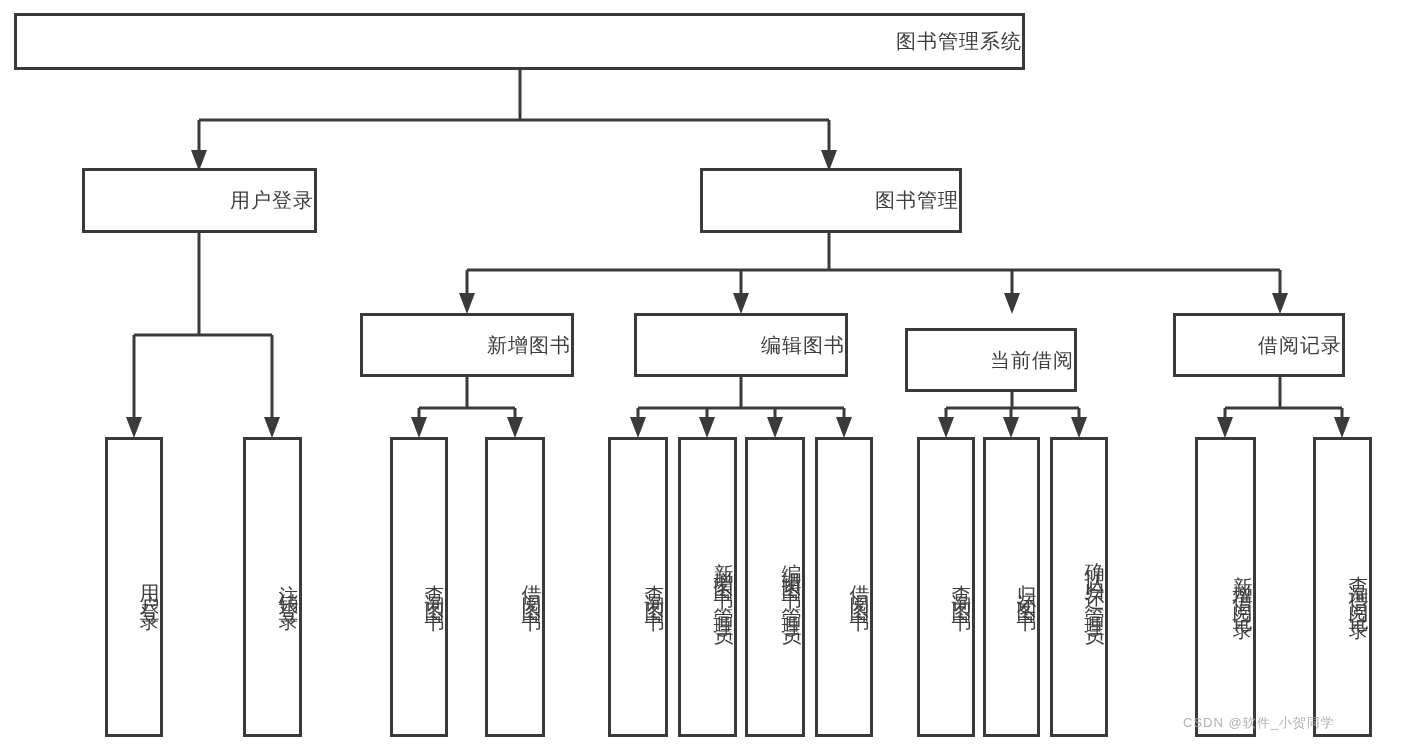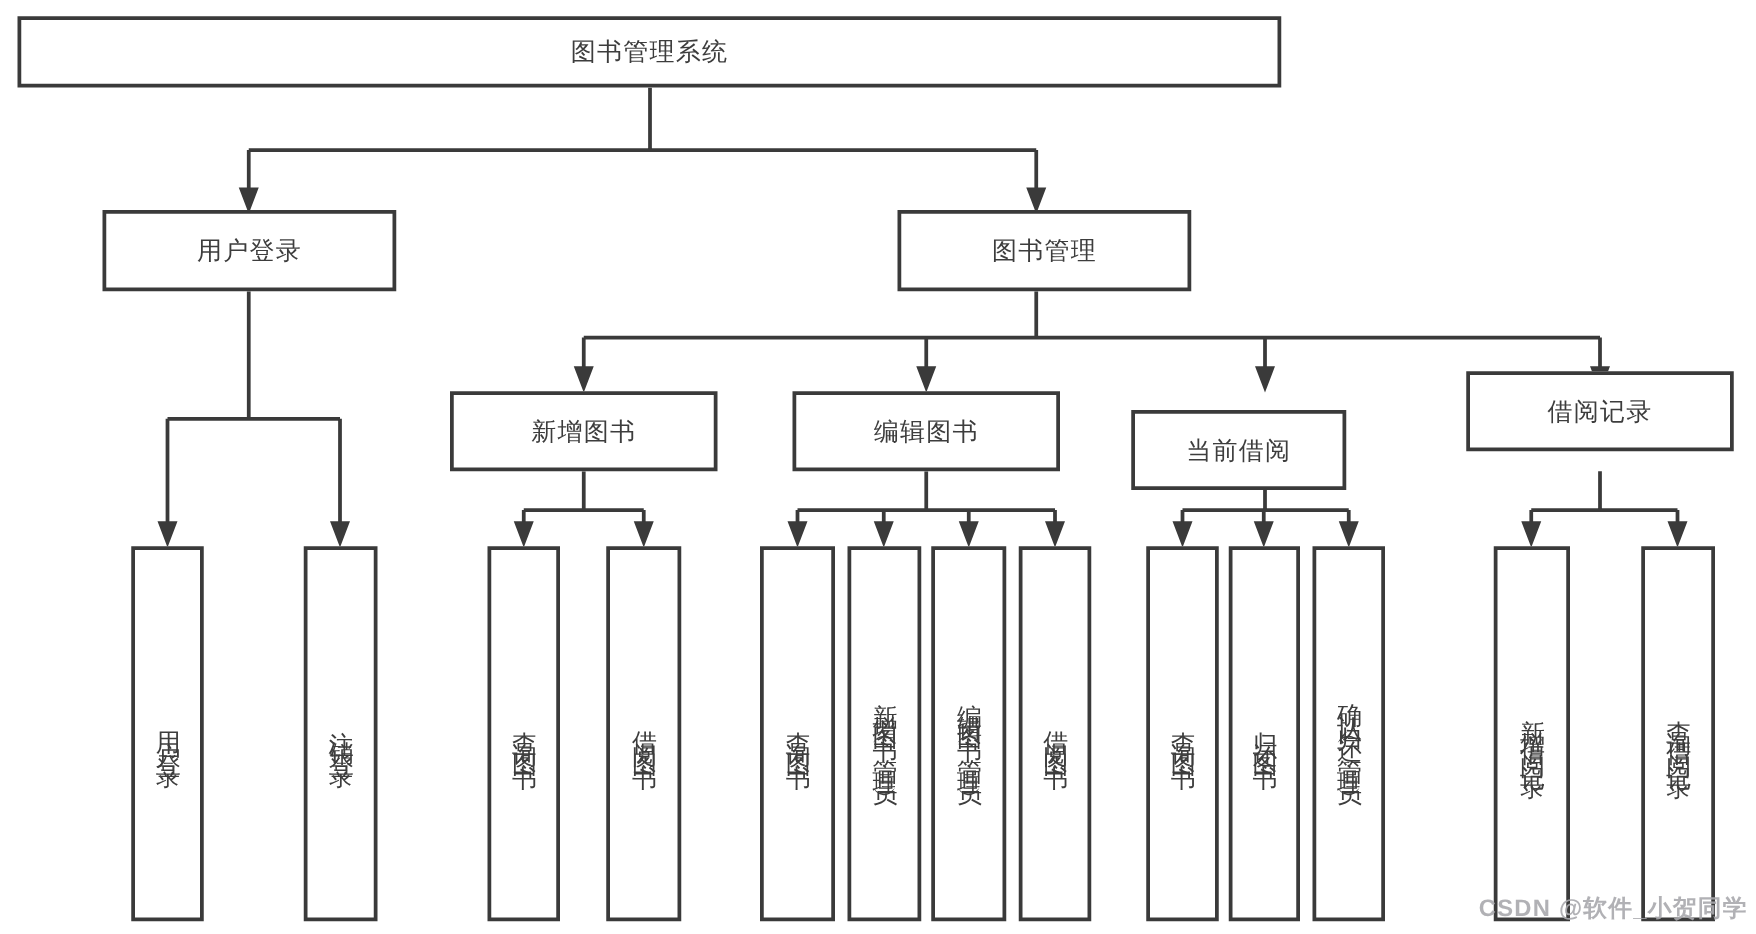--- a/index.html
+++ b/index.html
@@ -16,43 +16,42 @@
     left: 0; top: 0;
     width: 1405px; height: 747px;
   }
   .box {
     position: absolute;
     box-sizing: border-box;
     border: 3px solid #3a3a3a;
     background: #ffffff;
     display: flex;
     align-items: center;
-    justify-content: center;
+    justify-content: flex-end;
     color: #3d3d3d;
     font-size: 20px;
     letter-spacing: 1px;
     z-index: 2;
   }
   .leaf span {
     writing-mode: vertical-rl;
     text-orientation: mixed;
     letter-spacing: 9px;
     line-height: 1;
     white-space: nowrap;
   }
   #watermark {
     position: absolute;
     left: 1183px;
     top: 714px;
-    font-size: 19px;
+    font-size: 13px;
     color: rgba(168, 168, 173, 0.9);
     letter-spacing: 1px;
     white-space: nowrap;
     z-index: 5;
-    font-weight: bold;
   }
 </style>
 </head>
 <body>
 
 <div id="stage">
 
   <svg id="connectors" viewBox="0 0 1405 747" xmlns="http://www.w3.org/2000/svg">
     <path fill="none" stroke="#3a3a3a" stroke-width="3" d="M520 70 V120 M199 120 H829 M199 120 V153 M829 120 V153
              M199 233 V335 M134 335 H272 M134 335 V421 M272 335 V421
@@ -84,34 +83,34 @@
              M1334 417 L1350 417 L1342 438 Z"></path>
   </svg>
 
   <div class="box" style="left:14px;top:13px;width:1011px;height:57px">
     <span>图书管理系统</span>
   </div>
 
   <div class="box" style="left:82px;top:168px;width:235px;height:65px">
     <span>用户登录</span>
   </div>
-  <div class="box" style="left:718px;top:168px;width:235px;height:65px">
+  <div class="box" style="left:700px;top:168px;width:262px;height:65px">
     <span>图书管理</span>
   </div>
 
   <div class="box" style="left:360px;top:313px;width:214px;height:64px">
     <span>新增图书</span>
   </div>
   <div class="box" style="left:634px;top:313px;width:214px;height:64px">
     <span>编辑图书</span>
   </div>
   <div class="box" style="left:905px;top:328px;width:172px;height:64px">
     <span>当前借阅</span>
   </div>
-  <div class="box" style="left:1173px;top:297px;width:214px;height:64px">
+  <div class="box" style="left:1173px;top:313px;width:172px;height:64px">
     <span>借阅记录</span>
   </div>
 
   <div class="box leaf" style="left:105px;top:437px;width:58px;height:300px">
     <span>用户登录</span>
   </div>
   <div class="box leaf" style="left:243px;top:437px;width:59px;height:300px">
     <span>注销登录</span>
   </div>
 

